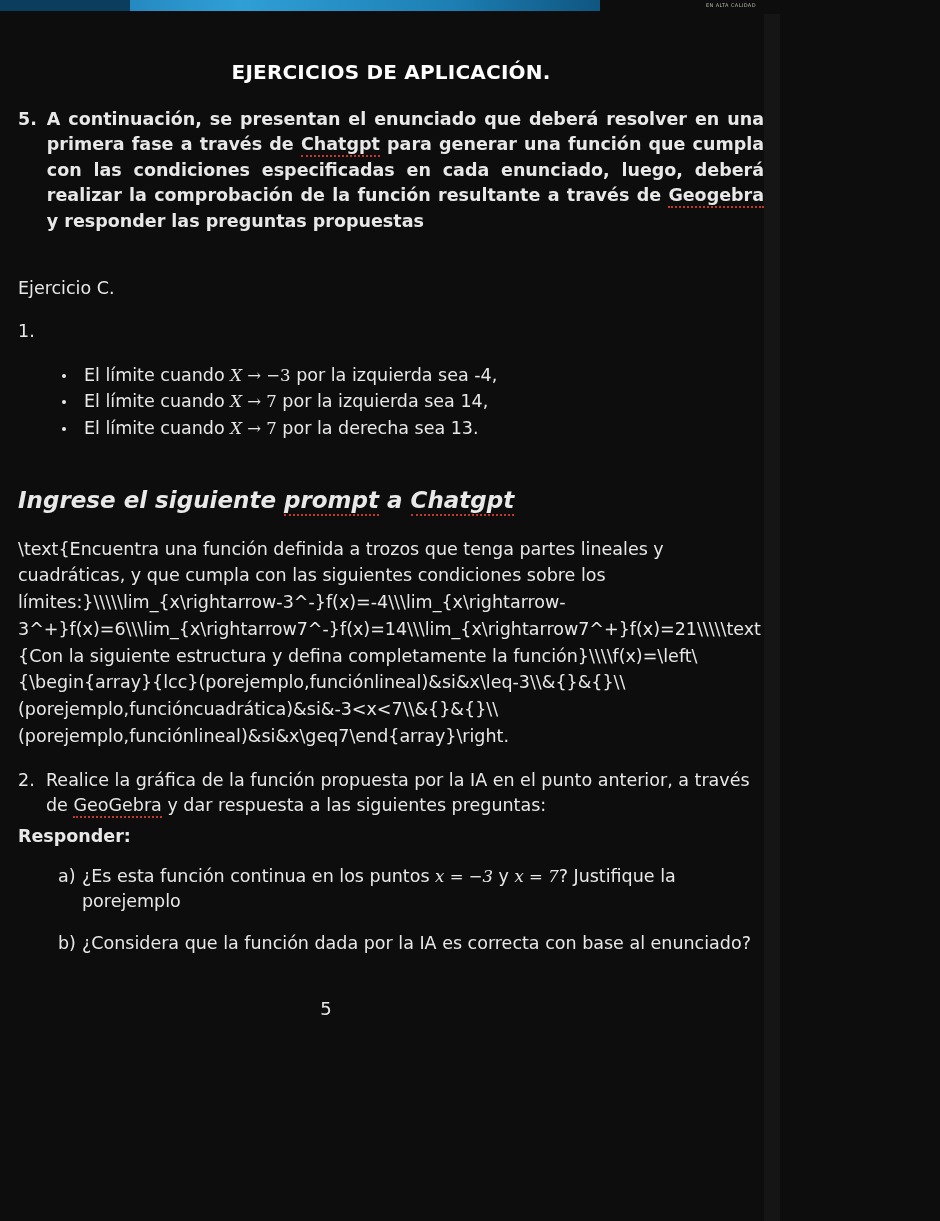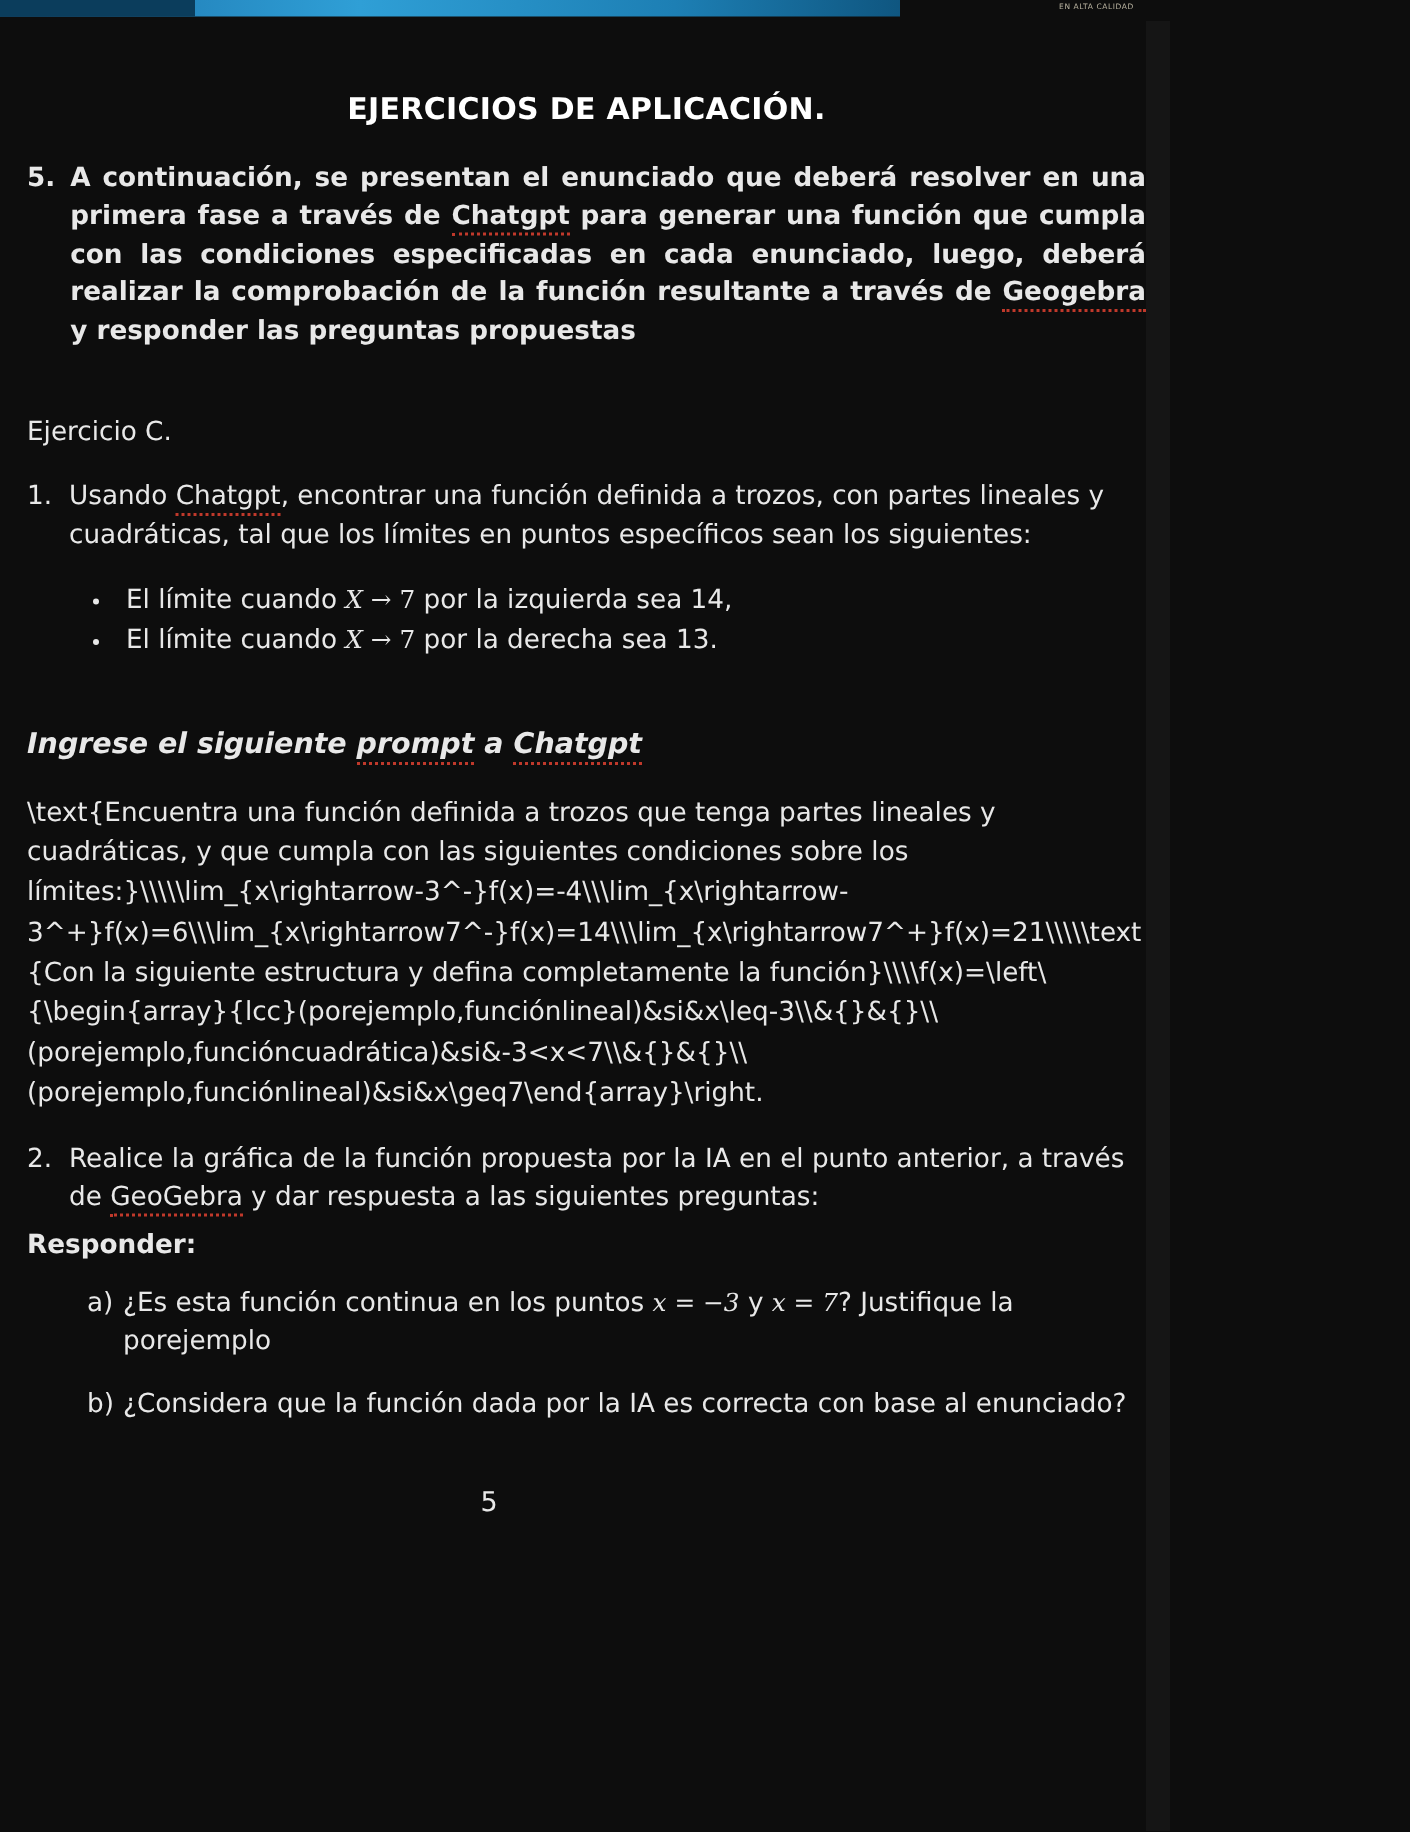--- a/index.html
+++ b/index.html
@@ -146,21 +146,21 @@
     font-style: italic;
     font-size: 16.5px;
   }
   .mathnum {
     font-family: "DejaVu Serif", "Liberation Serif", serif;
     font-size: 16.5px;
   }
   .prompt-head {
     font-weight: bold;
     font-style: italic;
-    font-size: 19px;
+    font-size: 23px;
     margin: 0;
   }
   .latex-block {
     margin: 18px 0 0 0;
     word-wrap: break-word;
     overflow-wrap: break-word;
     max-width: 755px;
     line-height: 1.53;
   }
   .responder {
@@ -216,24 +216,24 @@
       <div class="num">5.</div>
       <div class="body">A continuación, se presentan el enunciado que deberá resolver en una primera fase a través de <span class="spellcheck">Chatgpt</span> para generar una función que cumpla con las condiciones especificadas en cada enunciado, luego, deberá realizar la comprobación de la función resultante a través de <span class="spellcheck">Geogebra</span> y responder las preguntas propuestas</div>
     </div>
 
     <div class="spacer-lg"></div>
 
     <p class="ejercicio-line">Ejercicio C.</p>
 
     <div class="numbered">
       <div class="n">1.</div>
-      <div class="t">Usando <span class="spellcheck">Chatgpt</span>, encontrar una función definida a trozos, con partes lineales y cuadráticas, tal que los límites en puntos específicos sean los siguientes:</div>
     </div>
 
     <ul class="bullets">
+      <li><span>El límite cuando </span><span class="mathvar">X</span><span class="mathnum"> → </span><span class="mathnum">−3</span><span> por la izquierda sea -4,</span></li>
       <li><span>El límite cuando </span><span class="mathvar">X</span><span class="mathnum"> → </span><span class="mathnum">7</span><span> por la izquierda sea 14,</span></li>
       <li><span>El límite cuando </span><span class="mathvar">X</span><span class="mathnum"> → </span><span class="mathnum">7</span><span> por la derecha sea 13.</span></li>
     </ul>
 
     <div class="spacer-lg"></div>
 
     <p class="prompt-head"><span>Ingrese el siguiente </span><span class="spellcheck">prompt</span><span> a </span><span class="spellcheck">Chatgpt</span></p>
 
     <div class="latex-block">\text{Encuentra una función definida a trozos que tenga partes lineales y cuadráticas, y que cumpla con las siguientes condiciones sobre los límites:}\\\\\lim_{x\rightarrow-3^-}f(x)=-4\\\lim_{x\rightarrow-3^+}f(x)=6\\\lim_{x\rightarrow7^-}f(x)=14\\\lim_{x\rightarrow7^+}f(x)=21\\\\\text{Con la siguiente estructura y defina completamente la función}\\\\f(x)=\left\{\begin{array}{lcc}(porejemplo,funciónlineal)&amp;si&amp;x\leq-3\\&amp;{}&amp;{}\\(porejemplo,funcióncuadrática)&amp;si&amp;-3&lt;x&lt;7\\&amp;{}&amp;{}\\(porejemplo,funciónlineal)&amp;si&amp;x\geq7\end{array}\right.</div>
 

